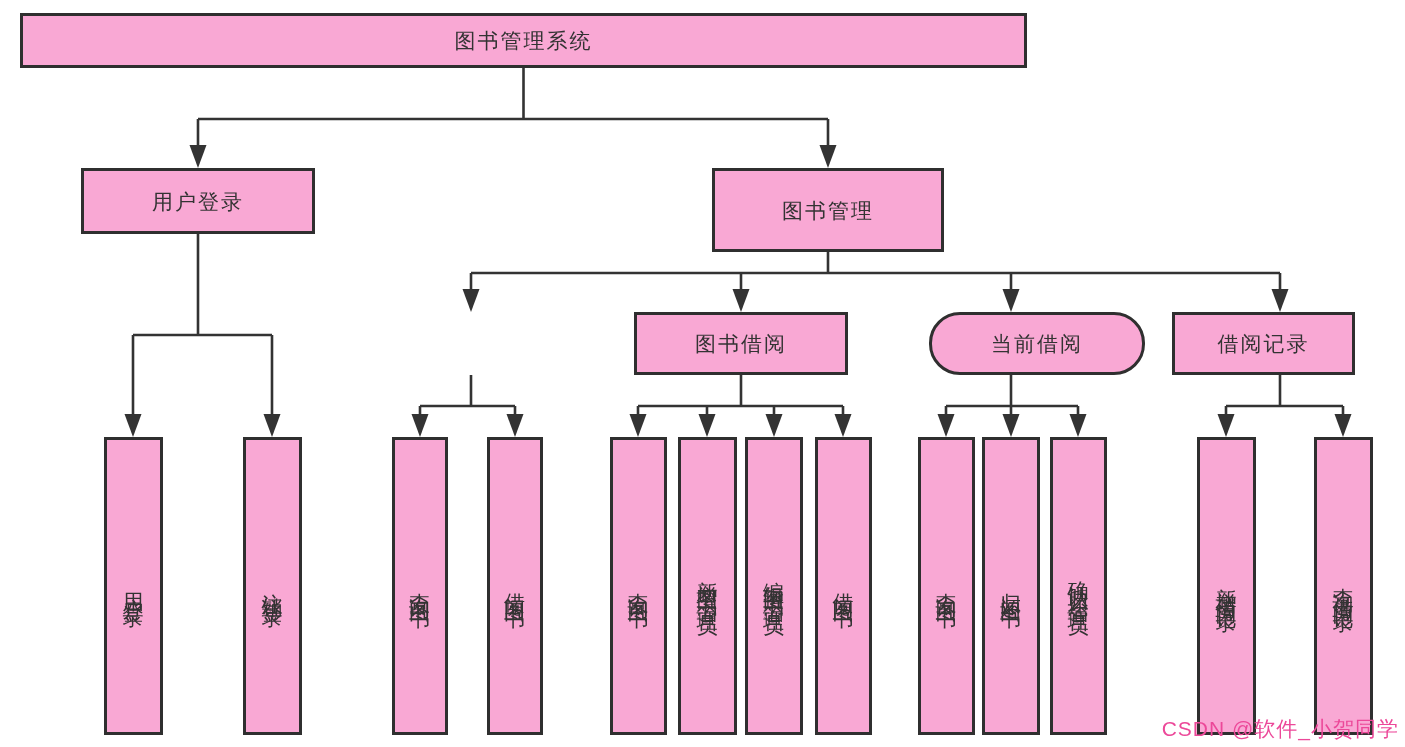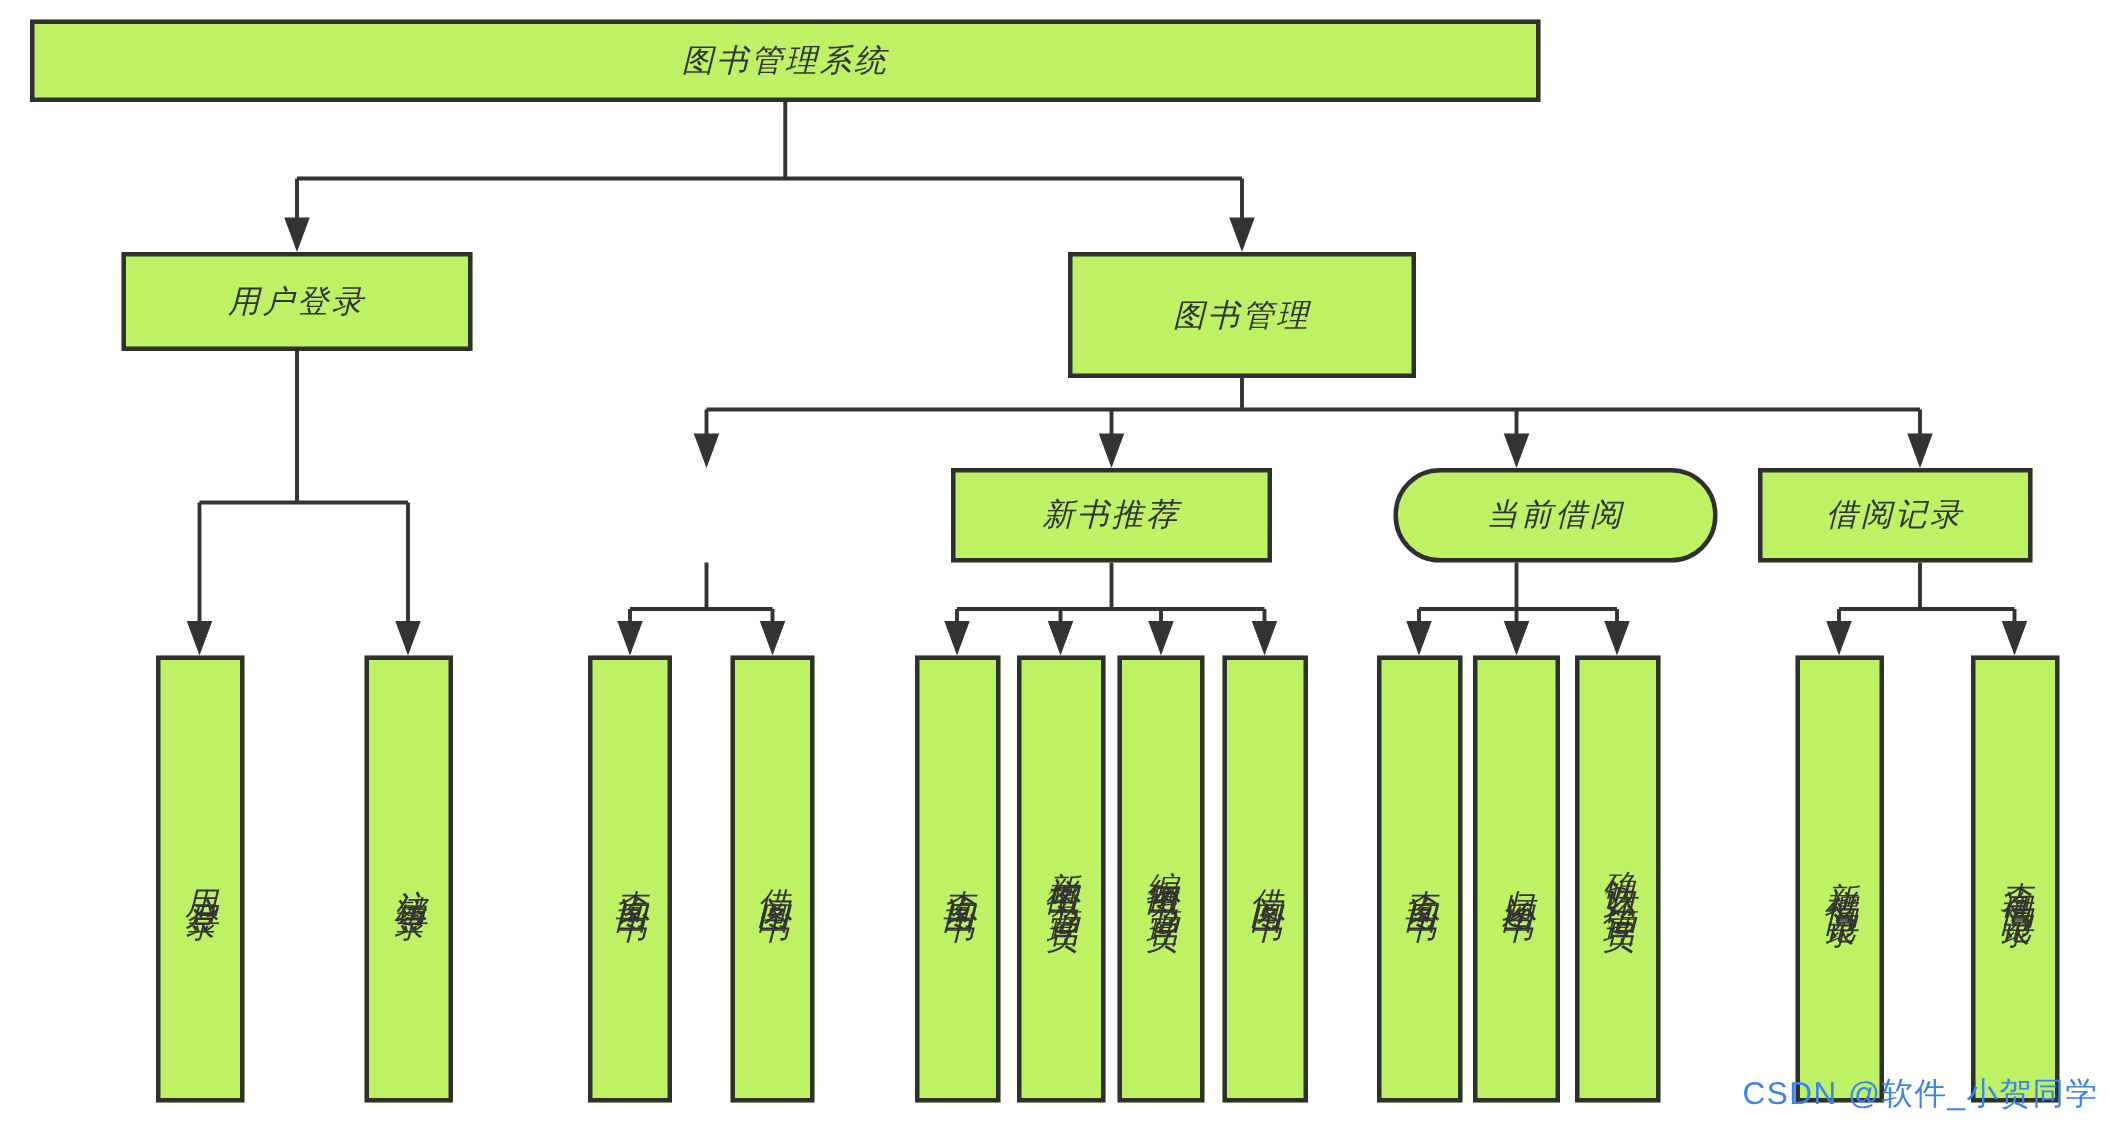--- a/index.html
+++ b/index.html
@@ -9,42 +9,41 @@
     background:#ffffff;
     font-family:"Liberation Sans","DejaVu Sans",sans-serif;
     color:#333333;
     overflow:hidden;
   }
   #wires{position:absolute;left:0;top:0;width:1405px;height:747px;}
   .node{
     position:absolute;
     box-sizing:border-box;
     border:3px solid #2f2f2f;
-    background:#bef264;
+    background:#f9a8d4;
     display:flex;
     align-items:center;
     justify-content:center;
     text-align:center;
     letter-spacing:2px;
     font-size:21px;
-    font-style:italic;
   }
   .node.h{line-height:1;}
   .node.v{
     writing-mode:vertical-rl;
     text-orientation:mixed;
     letter-spacing:5px;
     font-size:21px;
     line-height:1;
   }
   .watermark{
     position:absolute;
     right:6px;bottom:4px;
     font-size:21px;
-    color:#3b82f6;
+    color:#ec4899;
     letter-spacing:1px;
     white-space:nowrap;
   }
 </style>
 </head>
 <body>
 
 <div id="canvas">
 
   <svg id="wires" viewBox="0 0 1405 747" xmlns="http://www.w3.org/2000/svg">
@@ -88,21 +87,21 @@
       <polygon points="1217.5,414 1234.5,414 1226,437"></polygon>
       <polygon points="1334.5,414 1351.5,414 1343,437"></polygon>
     </g>
   </svg>
 
   <div class="node h" style="left:20px;top:13px;width:1007px;height:55px;">图书管理系统</div>
 
   <div class="node h" style="left:81px;top:168px;width:234px;height:66px;">用户登录</div>
   <div class="node h" style="left:712px;top:168px;width:232px;height:84px;">图书管理</div>
 
-  <div class="node h" style="left:634px;top:312px;width:214px;height:63px;">新书推荐</div>
+  <div class="node h" style="left:634px;top:312px;width:214px;height:63px;">图书借阅</div>
   <div class="node h" style="left:929px;top:312px;width:216px;height:63px;border-radius:31px;">当前借阅</div>
   <div class="node h" style="left:1172px;top:312px;width:183px;height:63px;text-align:center;">借阅记录</div>
 
   <div class="node v" style="left:104px;top:437px;width:59px;height:298px;">用户登录</div>
   <div class="node v" style="left:243px;top:437px;width:59px;height:298px;">注销登录</div>
 
   <div class="node v" style="left:392px;top:437px;width:56px;height:298px;">查询图书</div>
   <div class="node v" style="left:487px;top:437px;width:56px;height:298px;">借阅图书</div>
 
   <div class="node v" style="left:610px;top:437px;width:57px;height:298px;">查询图书</div>

